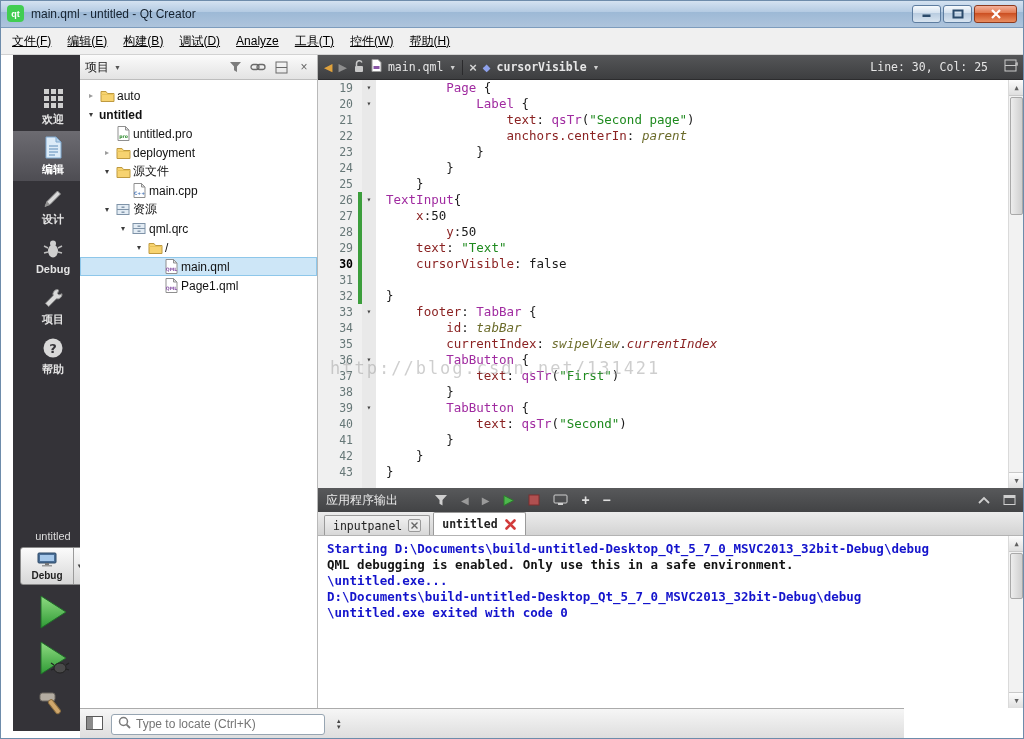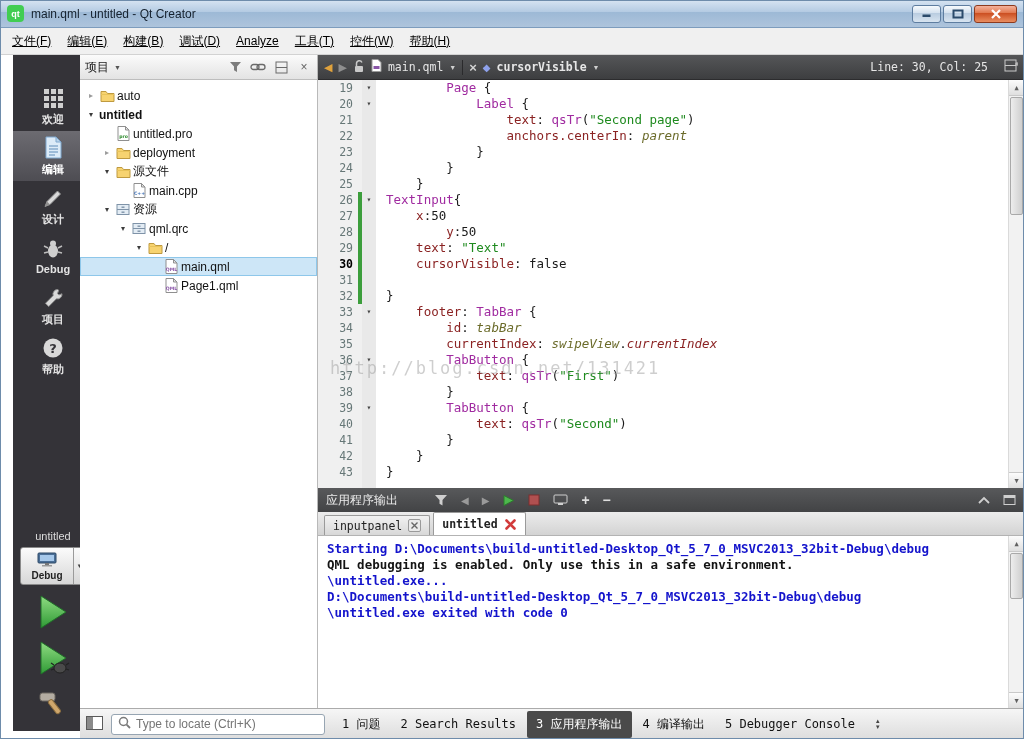--- a/index.html
+++ b/index.html
@@ -110,21 +110,21 @@
   .out-tab.active { background:#fff; height:23px; font-weight:bold; }
   .tab-x { width:13px; height:13px; display:flex; align-items:center; justify-content:center;
     border:1px solid #9a9a9a; background:#e9e9e9; font-size:9px; color:#555; border-radius:2px; }
   .tab-x.red { border:none; background:none; }
 
   .out-content { position:relative; height:172px; background:#fff; padding:5px 9px;
     font-family:"DejaVu Sans Mono","Liberation Mono",monospace; font-weight:bold; font-size:12.5px; line-height:16px; }
   .out-line.blue { color:#1414cc; } .out-line.black { color:#141414; }
 
   
-  .statusbar { position:absolute; left:80px; top:708px; width:944px; height:31px;
+  .statusbar { position:absolute; left:80px; top:708px; width:824px; height:31px;
     background:linear-gradient(#f6f6f6,#dddddd); border-top:1px solid #ababab;
     display:flex; align-items:center; padding:0 6px; gap:8px; font-size:12px; }
   .locator { width:214px; height:21px; background:#fff; border:1px solid #97a5b2; border-radius:3px;
     display:flex; align-items:center; padding:0 6px; gap:5px; flex:none; }
   .locator input { border:none; outline:none; background:transparent; font-size:12px; color:#666; width:168px;
     font-family:"Liberation Sans","DejaVu Sans",sans-serif; }
   .status-btns { display:flex; align-items:center; gap:2px; font-family:"DejaVu Sans Mono",monospace; font-size:12px; }
   .status-btn { padding:5px 9px; color:#111; border-radius:2px; white-space:nowrap; }
   .status-btn.active { background:#4a4a4a; color:#fff; }
   .pane-arrows { display:flex; flex-direction:column; font-size:7px; color:#444; line-height:6px; margin-left:4px; }
@@ -583,27 +583,20 @@
     </span>
     <div class="locator">
       <span>
         <svg width="13" height="13">
             <circle cx="5.5" cy="5.5" r="4" fill="none" stroke="#7a7a7a" stroke-width="1.5"></circle>
             <line x1="8.6" y1="8.6" x2="12" y2="12" stroke="#7a7a7a" stroke-width="1.8"></line>
           </svg>
       </span>
       <input placeholder="Type to locate (Ctrl+K)" style="">
     </div>
-    <div class="status-btns" id="status-btns">
-        <span class="status-btn">1 问题</span>
-        <span class="status-btn">2 Search Results</span>
-        <span class="status-btn active">3 应用程序输出</span>
-        <span class="status-btn">4 编译输出</span>
-        <span class="status-btn">5 Debugger Console</span>
-      </div>
     <span class="pane-arrows">
         <span>▴</span>
         <span>▾</span>
       </span>
   </div>
 
   <div class="frame"></div>
 </div>
 
 </body></html>

